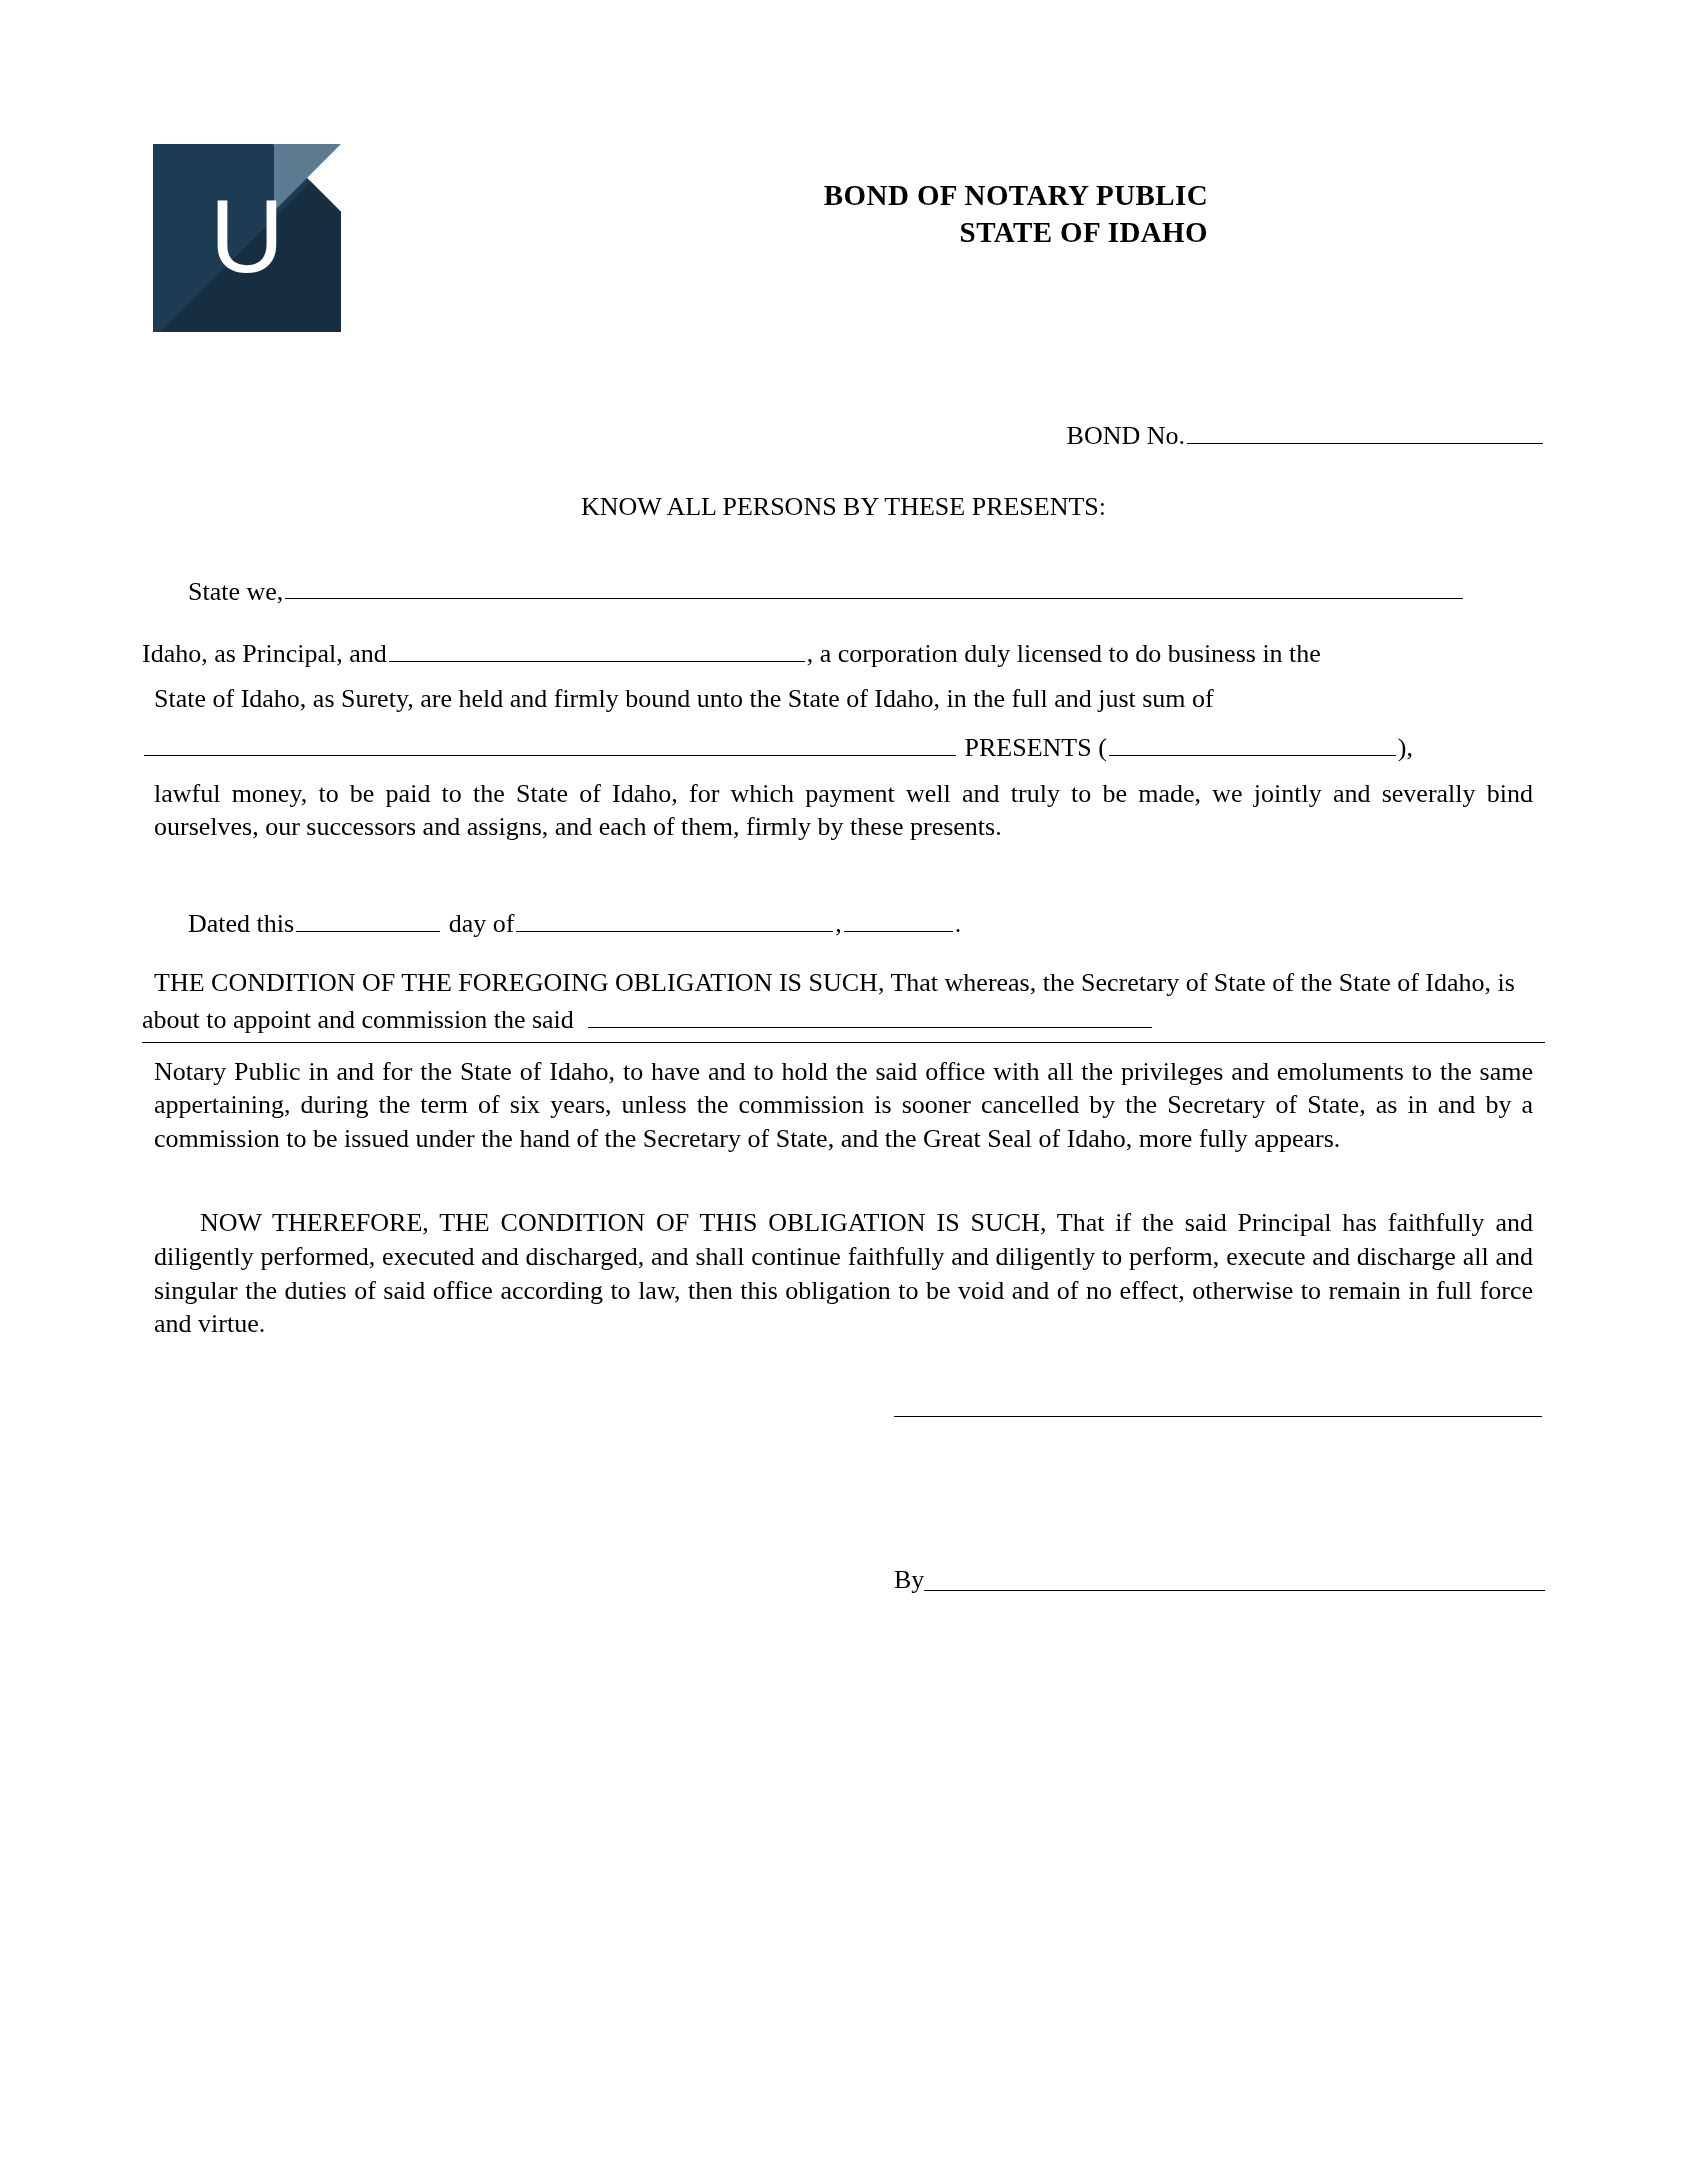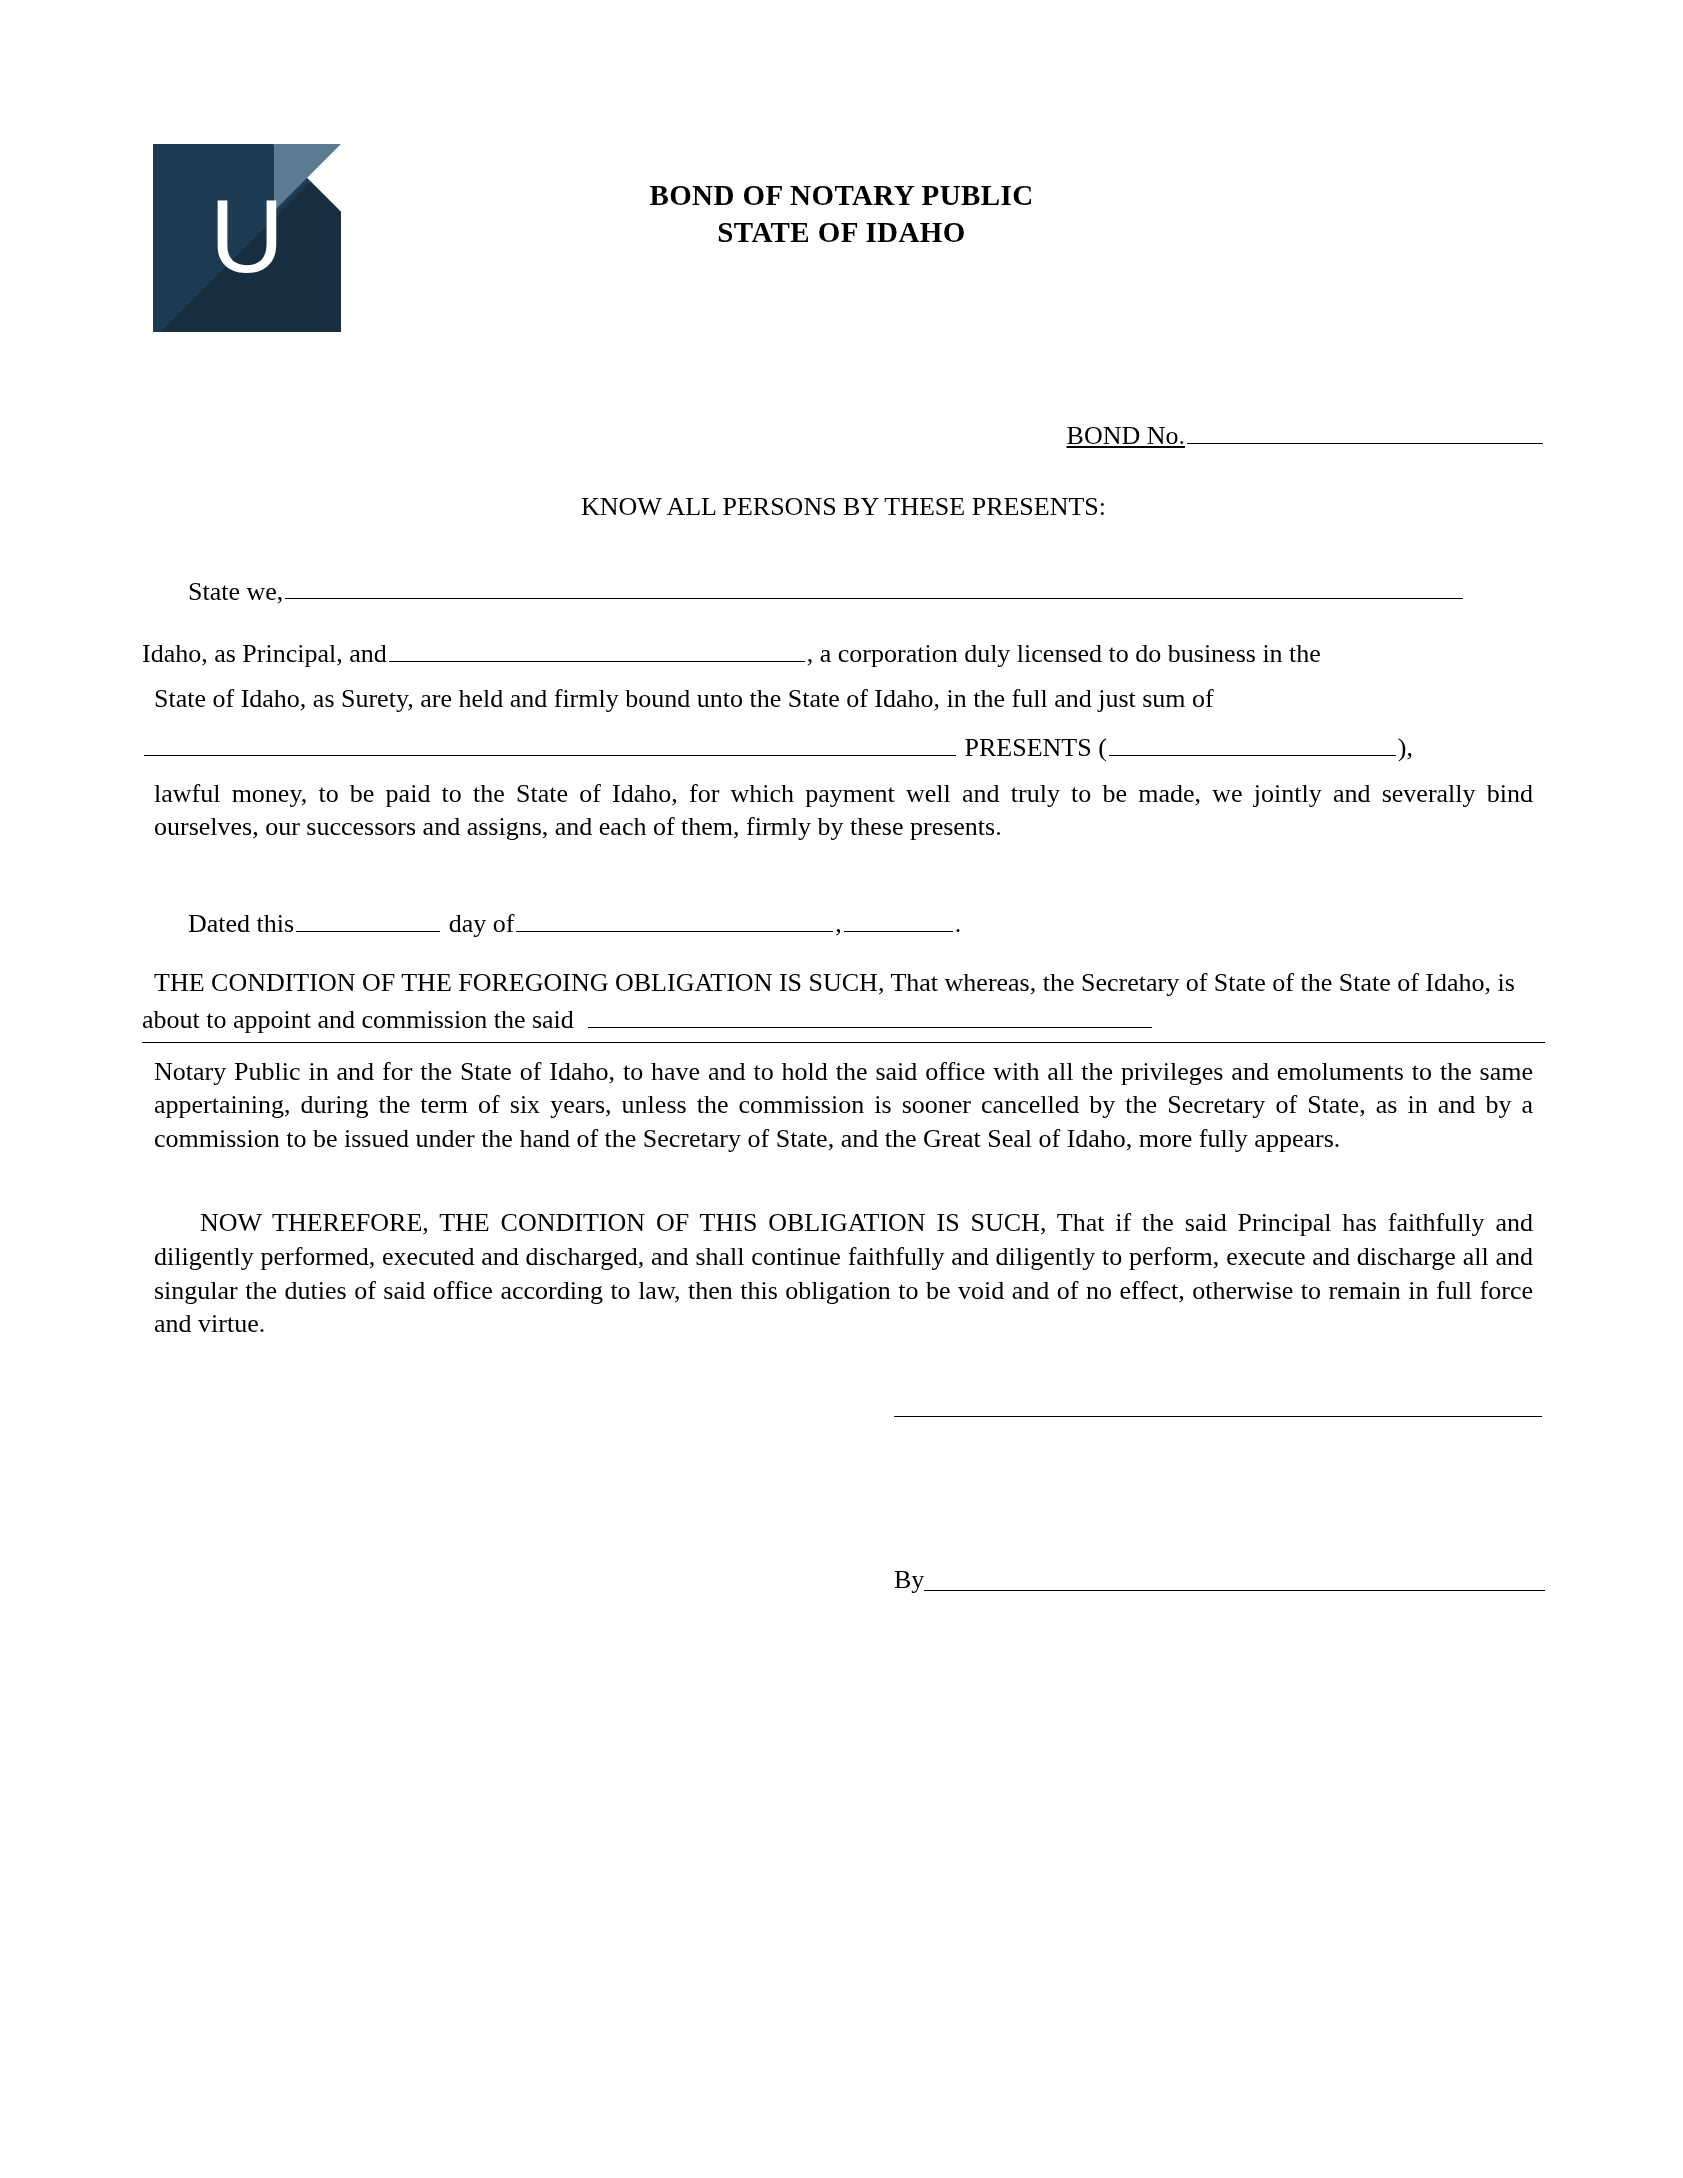--- a/index.html
+++ b/index.html
@@ -78,21 +78,21 @@
     letter-spacing: 0;
     padding-bottom: 4px;
     box-sizing: border-box;
   }
 
   .doc-title {
     position: absolute;
     left: 475px;
     top: 38px;
     width: 733px;
-    text-align: center;
+    text-align: right;
     font-weight: bold;
     font-size: 29px;
     line-height: 1.28;
     letter-spacing: 0.4px;
   }
   .doc-title .l2 { display: block; }
 
   
   .body-wrap {
     position: absolute;
@@ -100,21 +100,20 @@
     top: 416px;
     width: 1403px;
   }
 
   .bond-no-row {
     display: block;
     text-align: right;
     font-size: 26px;
     margin: 0 0 0 0;
     height: 48px;
-    text-decoration: underline;
   }
   .bond-no-label { white-space: nowrap; }
 
   .rule {
     display: inline-block;
     border-bottom: 1.6px solid #000;
     vertical-align: baseline;
     height: 1.02em;
     margin: 0 2px;
   }

